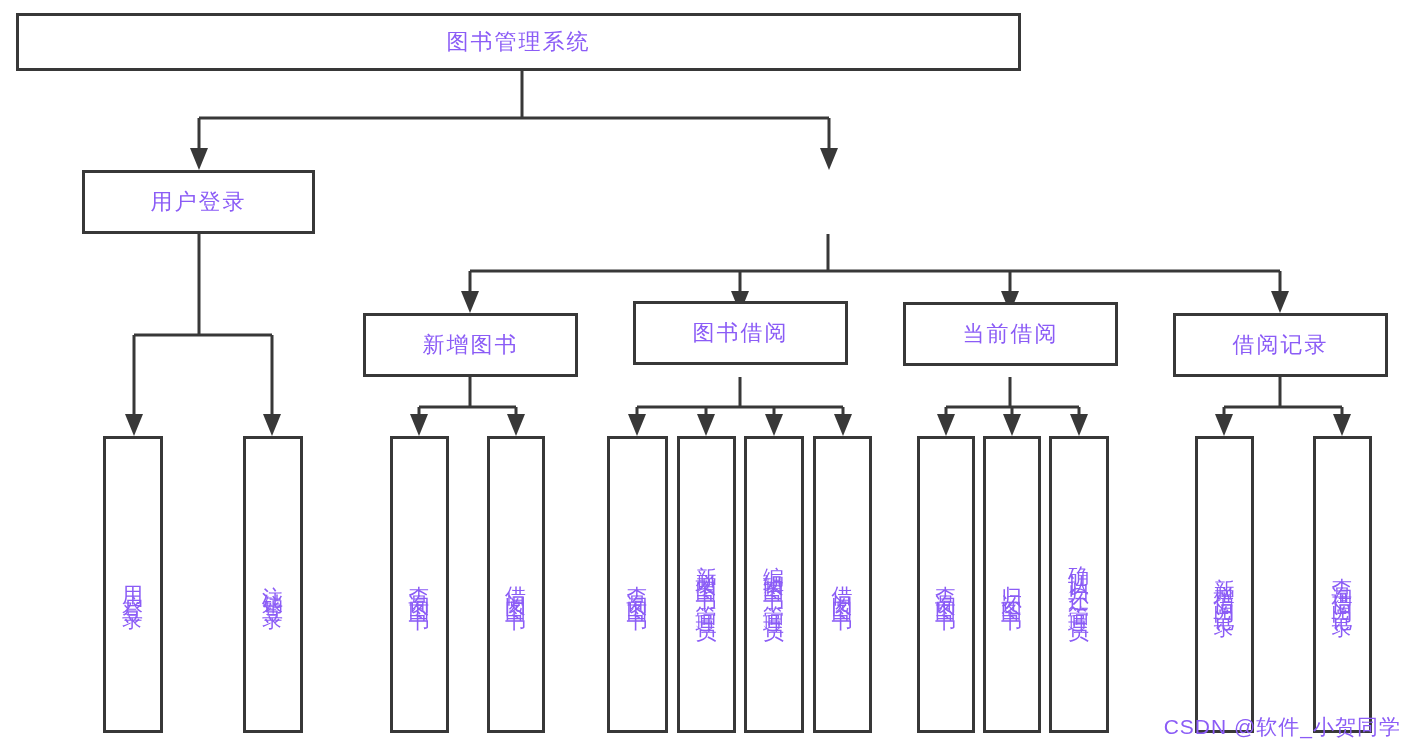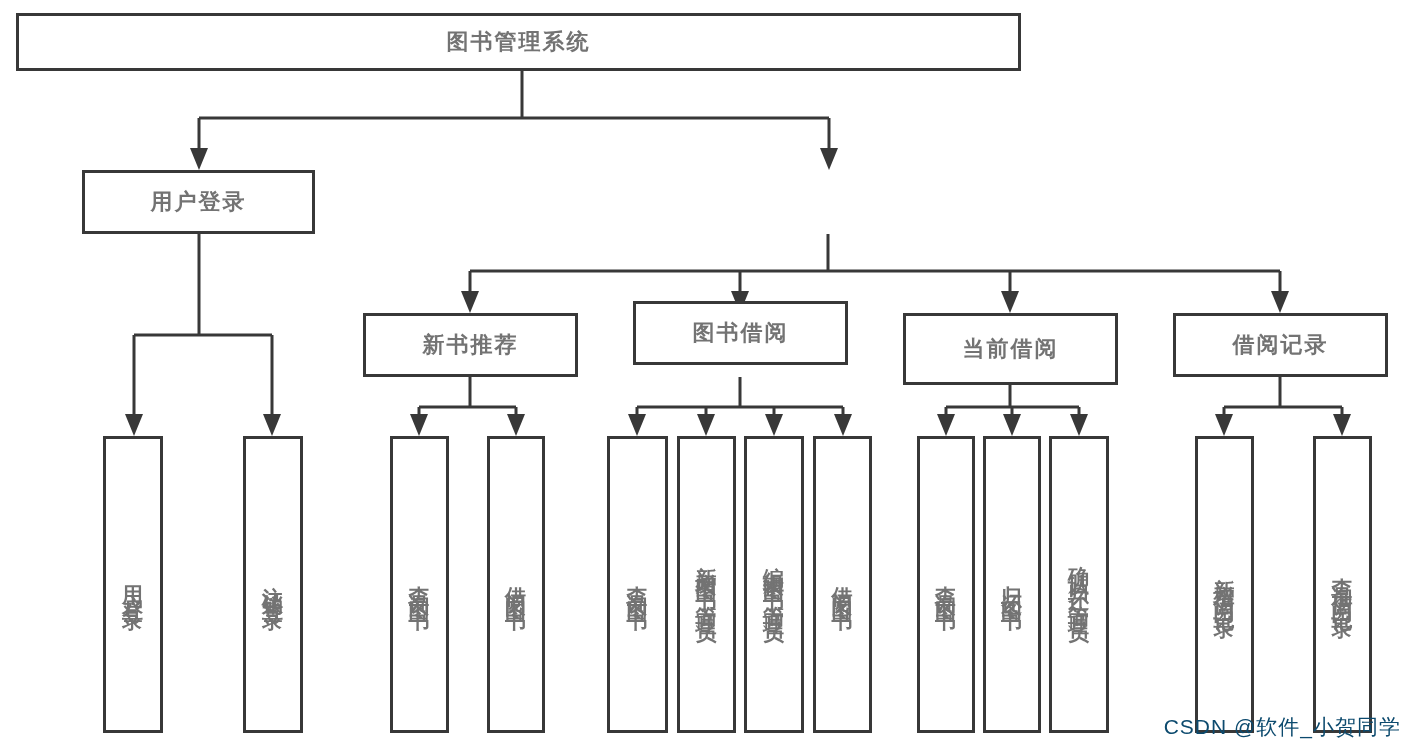--- a/index.html
+++ b/index.html
@@ -10,40 +10,39 @@
     font-family:"Liberation Sans","DejaVu Sans",sans-serif;
     overflow:hidden;
   }
   .connector-layer{position:absolute;left:0;top:0;width:1405px;height:747px;}
   .node{
     position:absolute;
     box-sizing:border-box;
     border:3px solid #383838;
     background:#ffffff;
     display:flex;align-items:center;justify-content:center;
-    color:#737373;
-    font-weight:bold;
+    color:#8b5cf6;
   }
   .node.h span{
     font-size:22px;
     letter-spacing:2px;
     white-space:nowrap;
   }
   .node.v span{
     writing-mode:vertical-rl;
     text-orientation:mixed;
     font-size:21px;
     letter-spacing:8px;
     line-height:1;
   }
   .watermark{
     position:absolute;
     right:4px;bottom:6px;
     font-size:21px;
-    color:#0c4a6e;
+    color:#8b5cf6;
     letter-spacing:1px;
     white-space:nowrap;
   }
 </style>
 </head>
 <body>
 
 <div class="canvas">
 
   <svg class="connector-layer" viewBox="0 0 1405 747" xmlns="http://www.w3.org/2000/svg">
@@ -85,26 +84,26 @@
 
   <div class="node h" style="left:16px;top:13px;width:1005px;height:58px">
     <span>图书管理系统</span>
   </div>
 
   <div class="node h" style="left:82px;top:170px;width:233px;height:64px">
     <span>用户登录</span>
   </div>
 
   <div class="node h" style="left:363px;top:313px;width:215px;height:64px">
-    <span>新书推荐</span>
+    <span>新增图书</span>
   </div>
   <div class="node h" style="left:633px;top:301px;width:215px;height:64px">
     <span>图书借阅</span>
   </div>
-  <div class="node h" style="left:903px;top:313px;width:215px;height:72px">
+  <div class="node h" style="left:903px;top:302px;width:215px;height:64px">
     <span>当前借阅</span>
   </div>
   <div class="node h" style="left:1173px;top:313px;width:215px;height:64px">
     <span>借阅记录</span>
   </div>
 
   <div class="node v" style="left:103px;top:436px;width:60px;height:297px">
     <span>用户登录</span>
   </div>
   <div class="node v" style="left:243px;top:436px;width:60px;height:297px">

